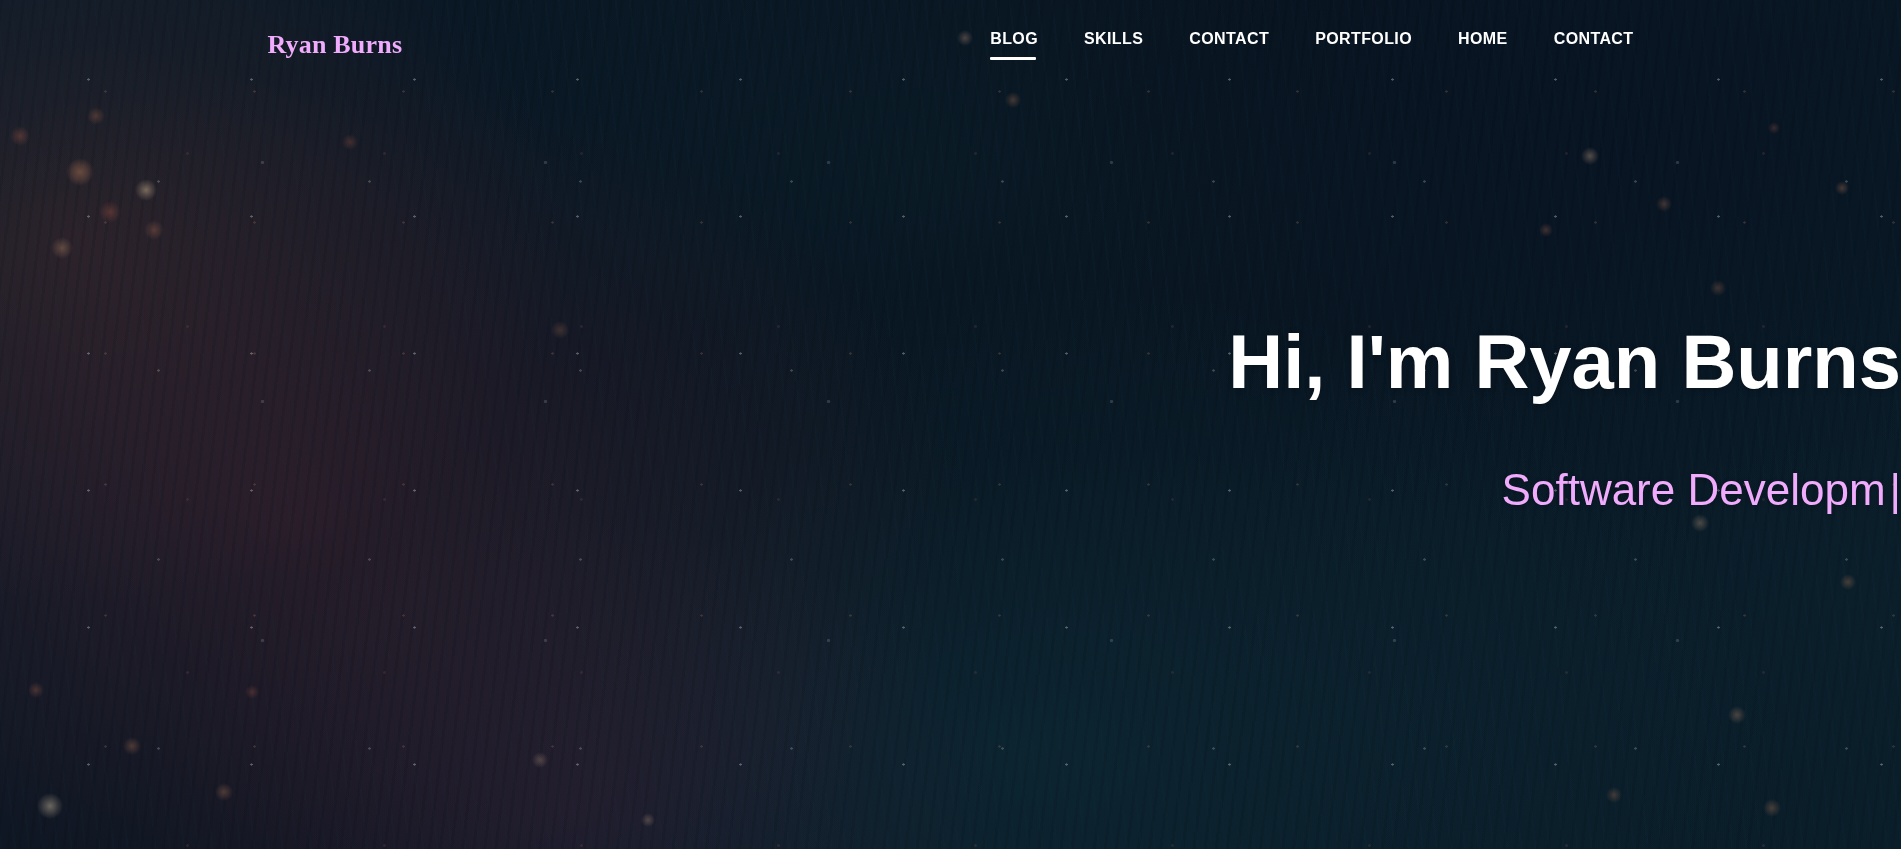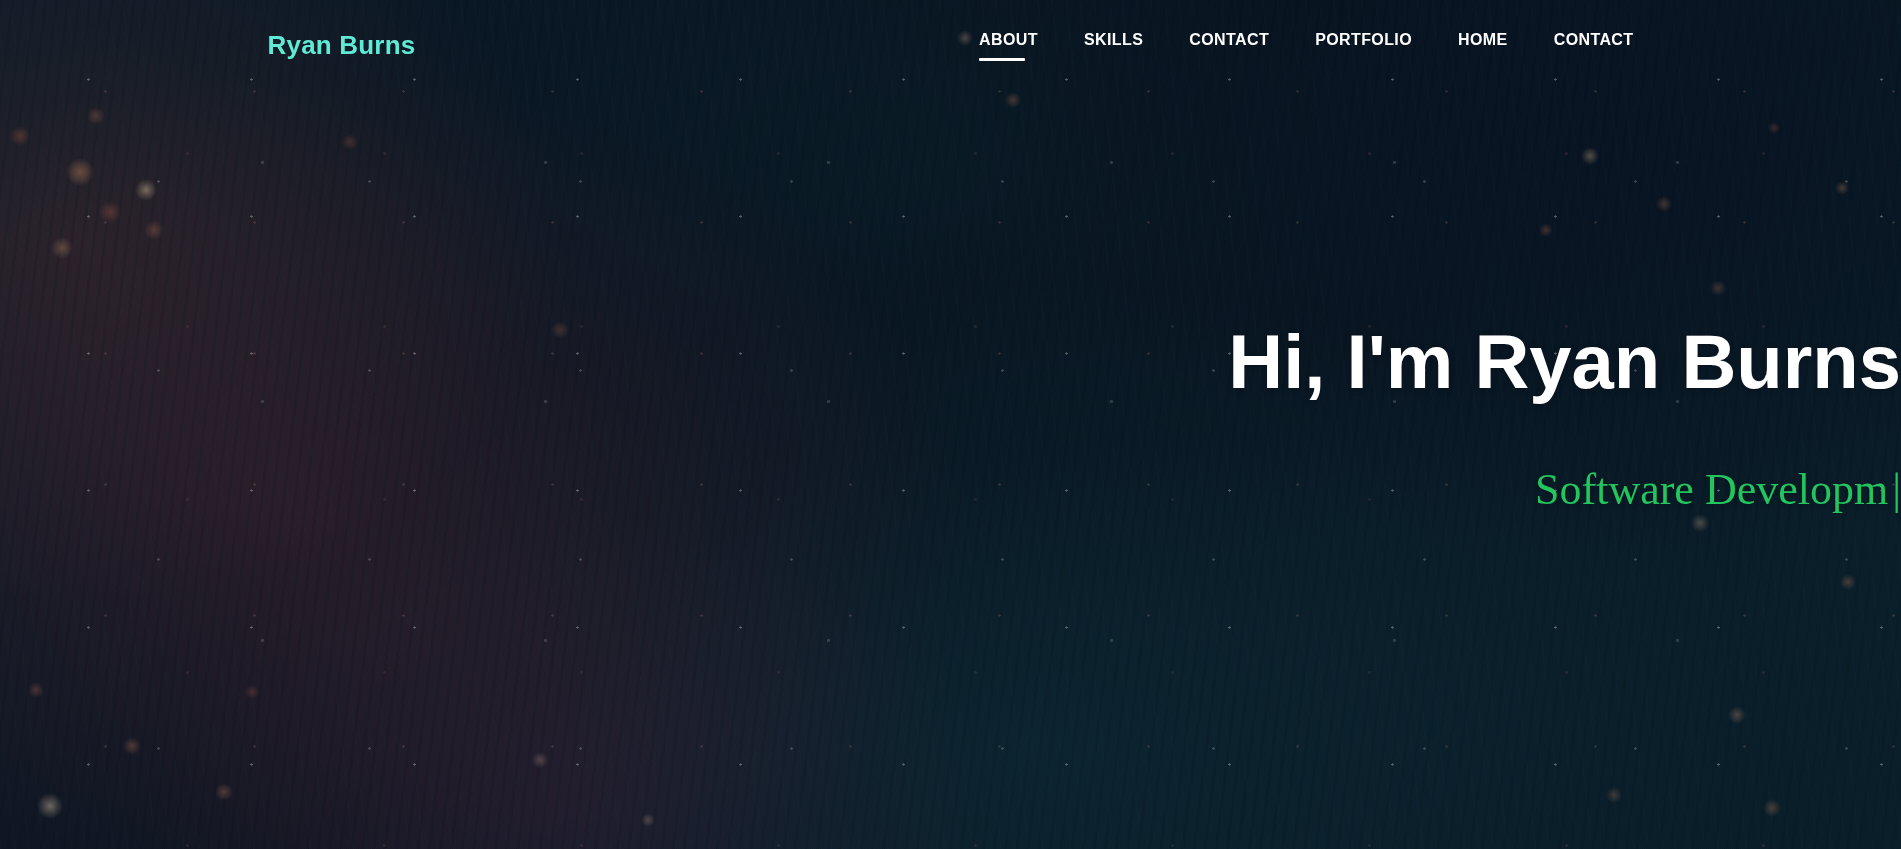--- a/index.html
+++ b/index.html
@@ -89,22 +89,22 @@
   header{
     position:absolute;top:0;left:0;right:0;
     z-index:5;
   }
   .header-inner{
     max-width:1366px;margin:0 auto;
     padding:30px 4px 0 4px;
     display:flex;align-items:center;justify-content:space-between;
   }
   .logo{
-    color:#5eead4;font-size:26px;font-weight:700;
-    letter-spacing:.2px;cursor:pointer;
+    color:#f0abfc;font-size:26px;font-weight:700;
+    letter-spacing:.2px;cursor:pointer;font-family:Liberation Serif, serif;
   }
   nav{display:flex;align-items:flex-start;gap:46px;}
   .nav-link{
     color:#fff;font-size:16px;font-weight:700;
     letter-spacing:.4px;text-decoration:none;cursor:pointer;
     display:inline-block;
   }
   .nav-link.active::after{
     content:"";display:block;width:46px;height:3px;
     background:#fff;margin-top:9px;border-radius:1px;
@@ -120,26 +120,25 @@
     margin:0;
     color:#fff;
     font-size:76px;
     font-weight:600;
     line-height:1.15;
     letter-spacing:0;
     text-shadow:0 1px 6px rgba(0,0,0,.25);
   }
   .typed-line{
     margin:56px 0 0 4px;
-    color:#22c55e;
+    color:#f0abfc;
     font-size:44px;
     font-weight:300;
     line-height:1.3;
     text-shadow:0 1px 5px rgba(0,0,0,.25);
-    font-family:Liberation Serif, serif;
   }
   .cursor{
     display:inline-block;
     font-weight:100;
     margin-left:4px;
     animation:blink 1s infinite;
   }
   @keyframes blink{50%{opacity:0;}}
 </style>
 </head>
@@ -149,21 +148,21 @@
   <div class="bg-base"></div>
   <div class="bg-streaks"></div>
   <div class="bg-stars"></div>
   <div class="bg-bokeh"></div>
   <div class="bg-overlay"></div>
 
   <header>
     <div class="header-inner">
       <div class="logo">Ryan Burns</div>
       <nav>
-        <a class="nav-link active">ABOUT</a>
+        <a class="nav-link active">BLOG</a>
         <a class="nav-link">SKILLS</a>
         <a class="nav-link">CONTACT</a>
         <a class="nav-link">PORTFOLIO</a>
         <a class="nav-link">HOME</a>
         <a class="nav-link">CONTACT</a>
       </nav>
     </div>
   </header>
 
   <main class="hero-content">

